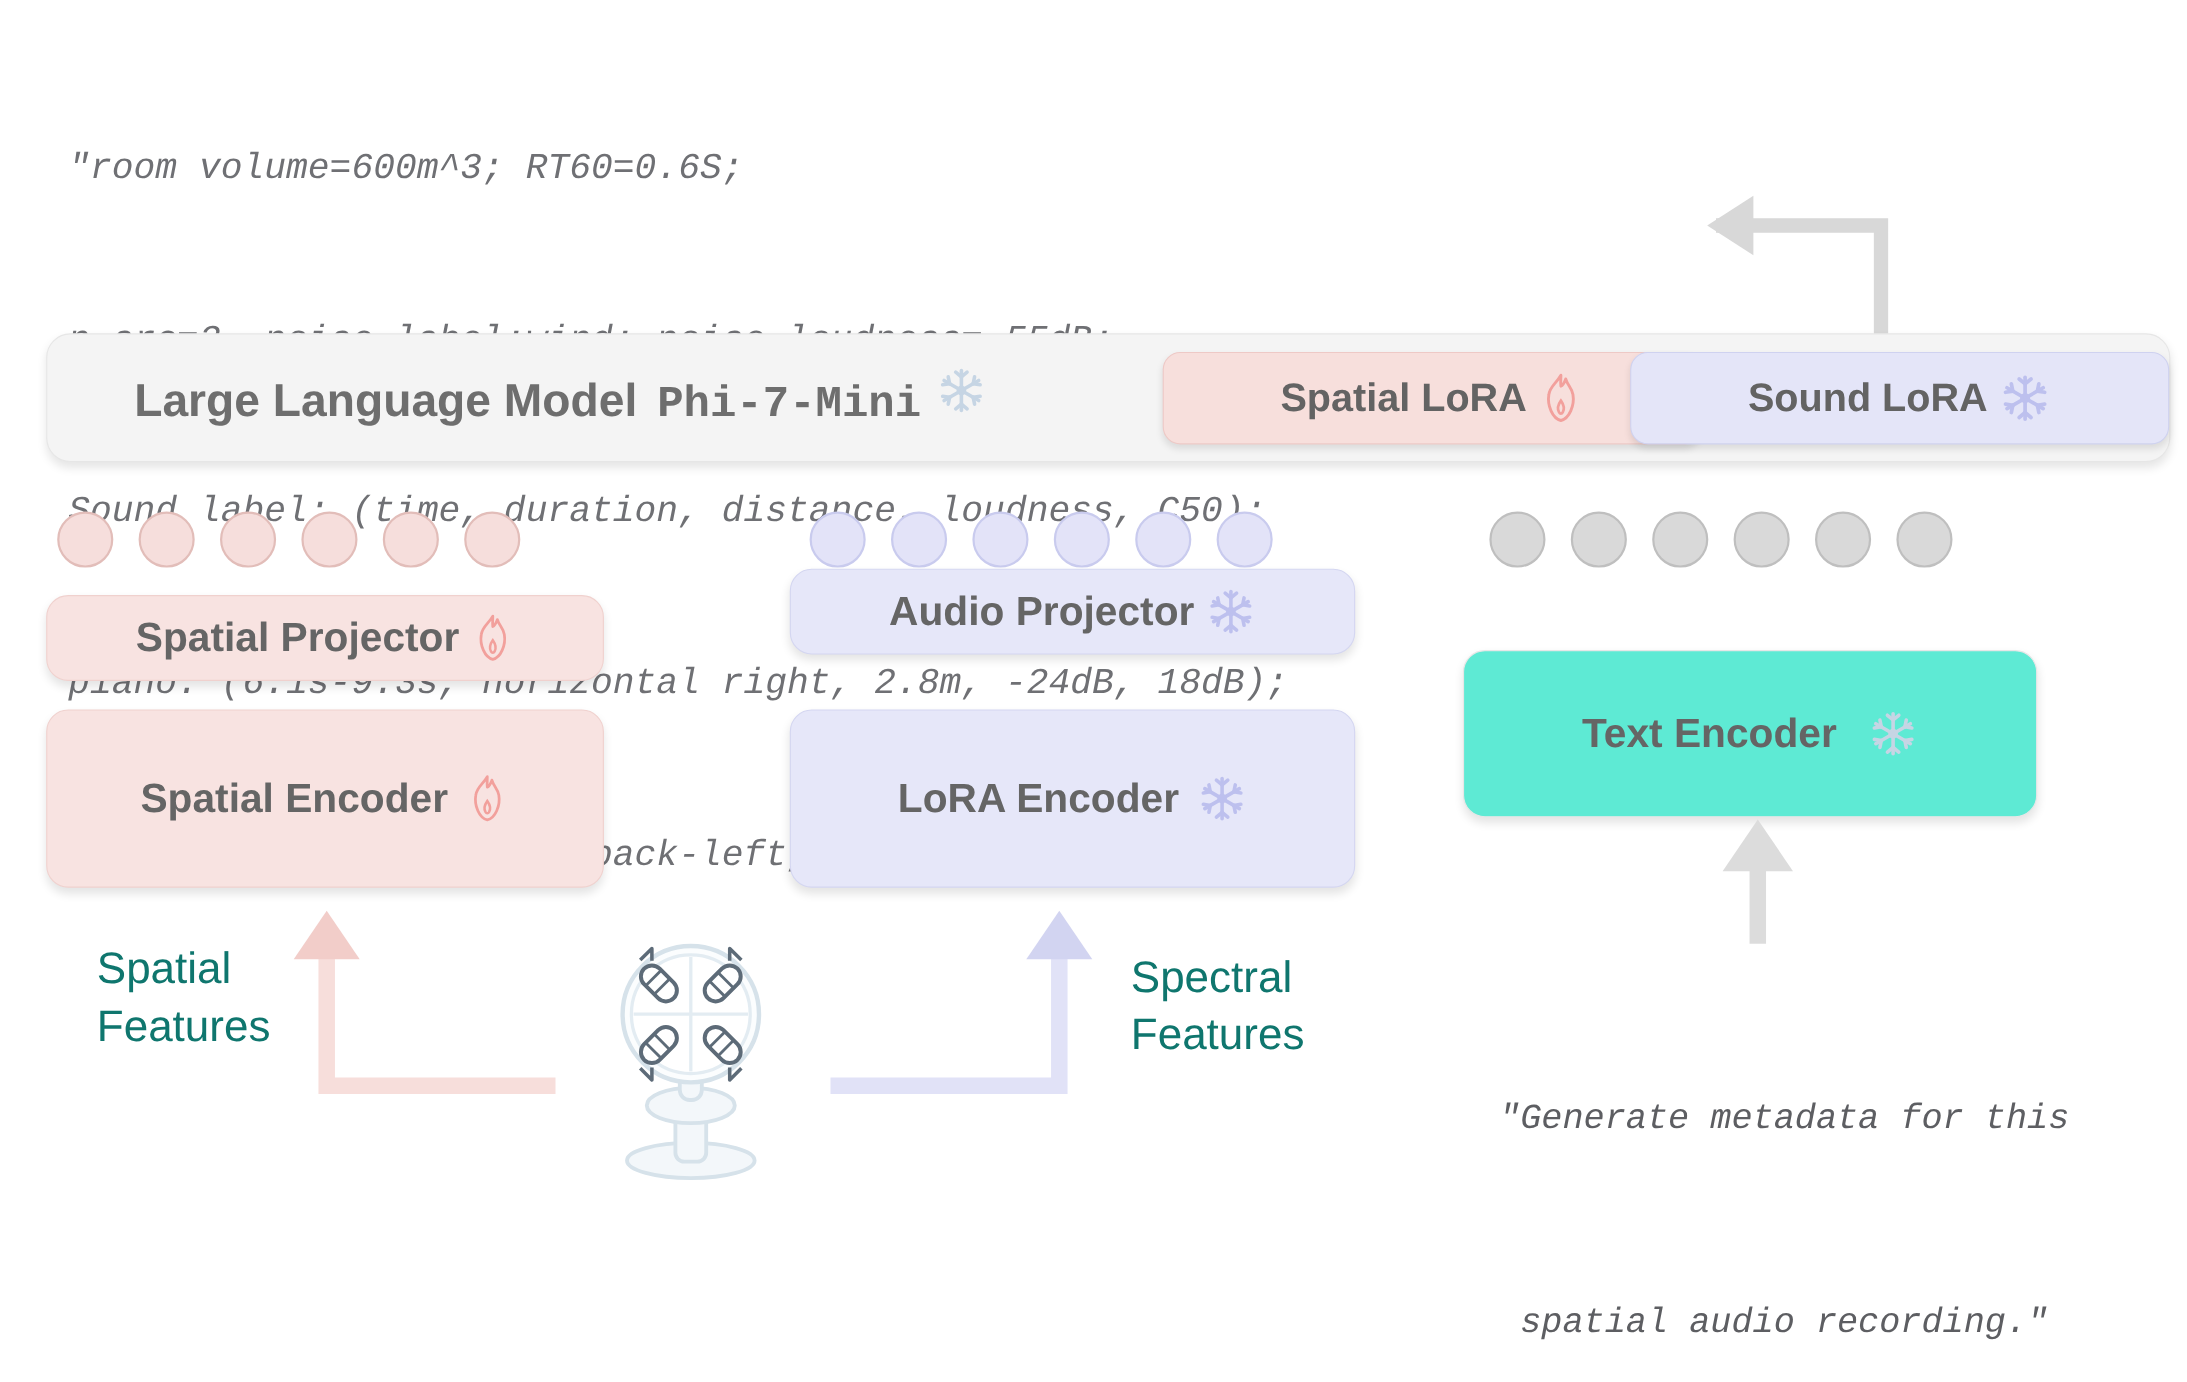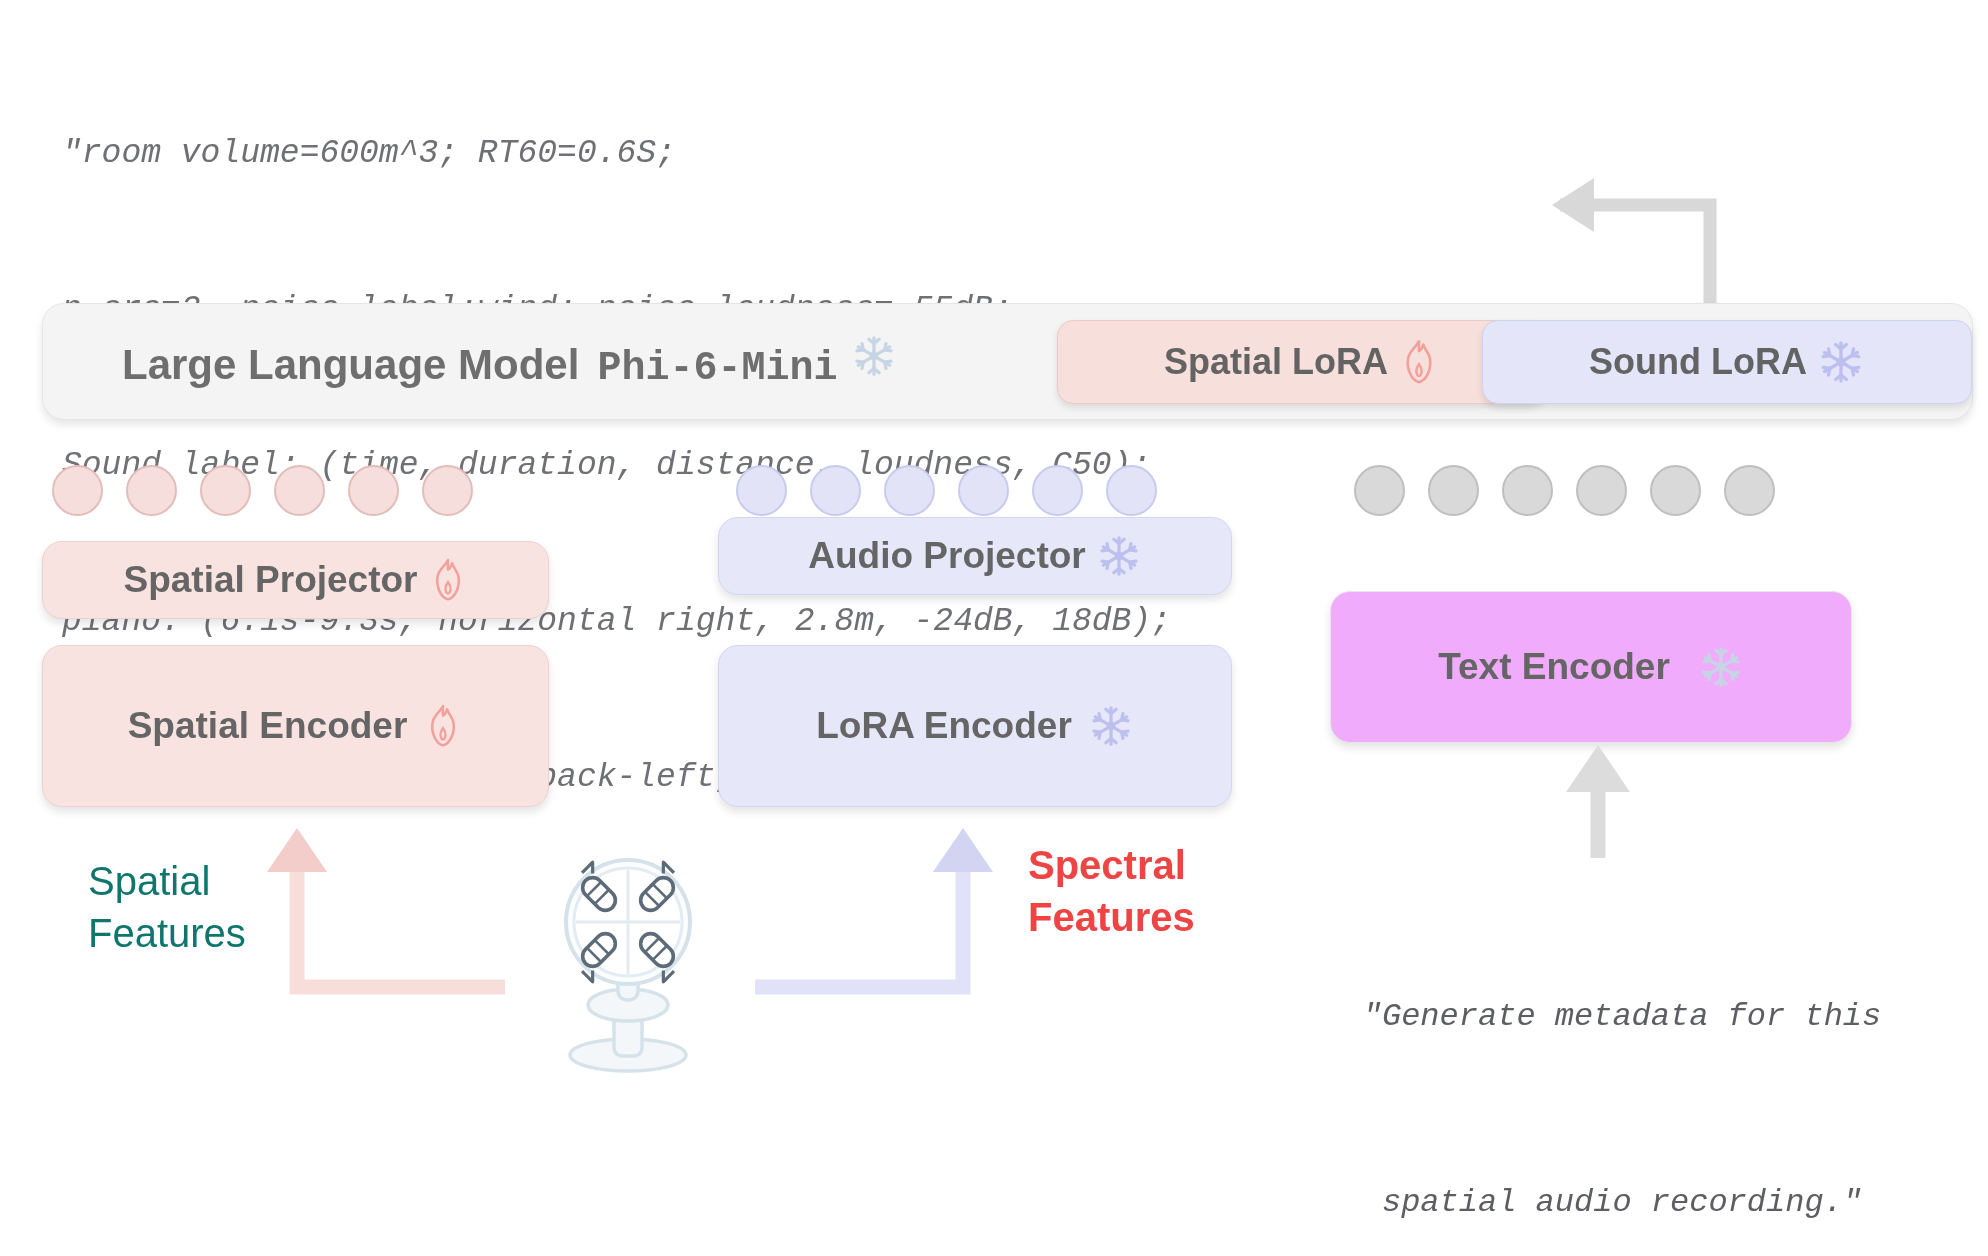--- a/index.html
+++ b/index.html
@@ -67,39 +67,39 @@
   
   .module{
     position:absolute;display:flex;align-items:center;justify-content:center;
     gap:10px;border-radius:20px;box-shadow:0 5px 9px rgba(0,0,0,0.11);
   }
   .module .mlabel{
     font-size:37px;font-weight:bold;color:#656565;white-space:nowrap;
   }
   .pinkbox{background:#f8e3e1;border:1.5px solid #f0d1ce;}
   .bluebox{background:#e6e7f9;border:1.5px solid #d4d6f1;}
-  .graybox{background:#f0abfc;border:1.5px solid #e7e7e7;}
+  .graybox{background:#5eead4;border:1.5px solid #e7e7e7;}
 
   #spatial-projector{left:42px;top:541px;width:505px;height:76px;}
   #spatial-encoder {left:42px;top:645px;width:505px;height:160px;}
   #audio-projector {left:718px;top:517px;width:512px;height:76px;}
   #audio-encoder   {left:718px;top:645px;width:512px;height:160px;}
   #text-encoder    {left:1330px;top:591px;width:520px;height:150px;}
 
   
   .conn{position:absolute;}
   svg{display:block;overflow:visible;}
 
   
   .feat-label{
     position:absolute;font-size:40px;line-height:52px;font-weight:normal;
     font-family:"Liberation Sans",sans-serif;
   }
   #spatial-features{left:88px;top:855px;color:#0f766e;}
-  #spectral-features{left:1028px;top:839px;color:#ef4444;font-weight:bold;}
+  #spectral-features{left:1028px;top:863px;color:#0f766e;}
 
   
   #prompt-text{
     position:absolute;left:1272px;top:862px;width:700px;
     font-family:"Liberation Mono","DejaVu Sans Mono",monospace;
     font-style:italic;font-size:32px;line-height:62px;color:#5d5e62;
     text-align:center;white-space:pre;
   }
 
   
@@ -121,21 +121,21 @@
   <div class="conn" style="left:1490px;top:160px;width:320px;height:160px;">
     <svg width="320" height="160" viewBox="0 0 320 160">
       <path d="M 220 160 L 220 45 L 70 45" stroke="#d8d8d8" stroke-width="13" fill="none"></path>
       <path d="M 62 45 L 104 18 L 104 72 Z" fill="#d8d8d8"></path>
     </svg>
   </div>
 
   <div id="llm-bar">
     <div id="llm-title">
       <span class="llm-main">Large Language Model</span>
-      <span class="llm-model">Phi-6-Mini</span>
+      <span class="llm-model">Phi-7-Mini</span>
       <span style="margin-left:14px;display:inline-block;">
         <svg width="46" height="46" viewBox="0 0 48 48">
           <g stroke="#c6d5e4" stroke-width="3.4" stroke-linecap="round" fill="none">
             <line x1="24" y1="5" x2="24" y2="43"></line>
             <line x1="7.6" y1="14.5" x2="40.4" y2="33.5"></line>
             <line x1="7.6" y1="33.5" x2="40.4" y2="14.5"></line>
             <line x1="24" y1="11" x2="18.6" y2="6.5"></line>
               <line x1="24" y1="11" x2="29.4" y2="6.5"></line>
             <line x1="24" y1="37" x2="18.6" y2="41.5"></line>
               <line x1="24" y1="37" x2="29.4" y2="41.5"></line>

